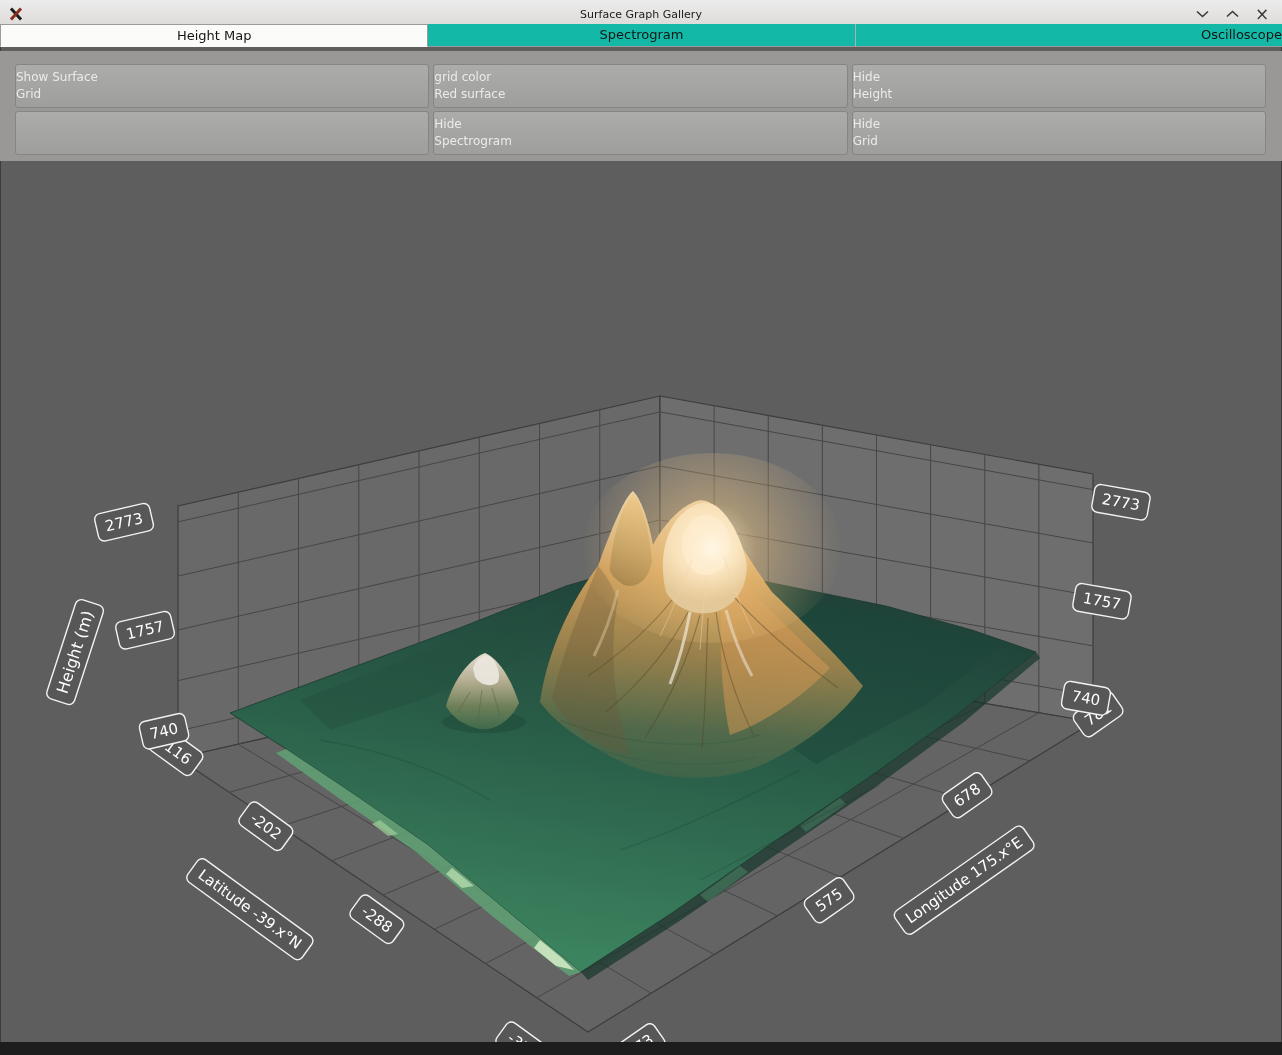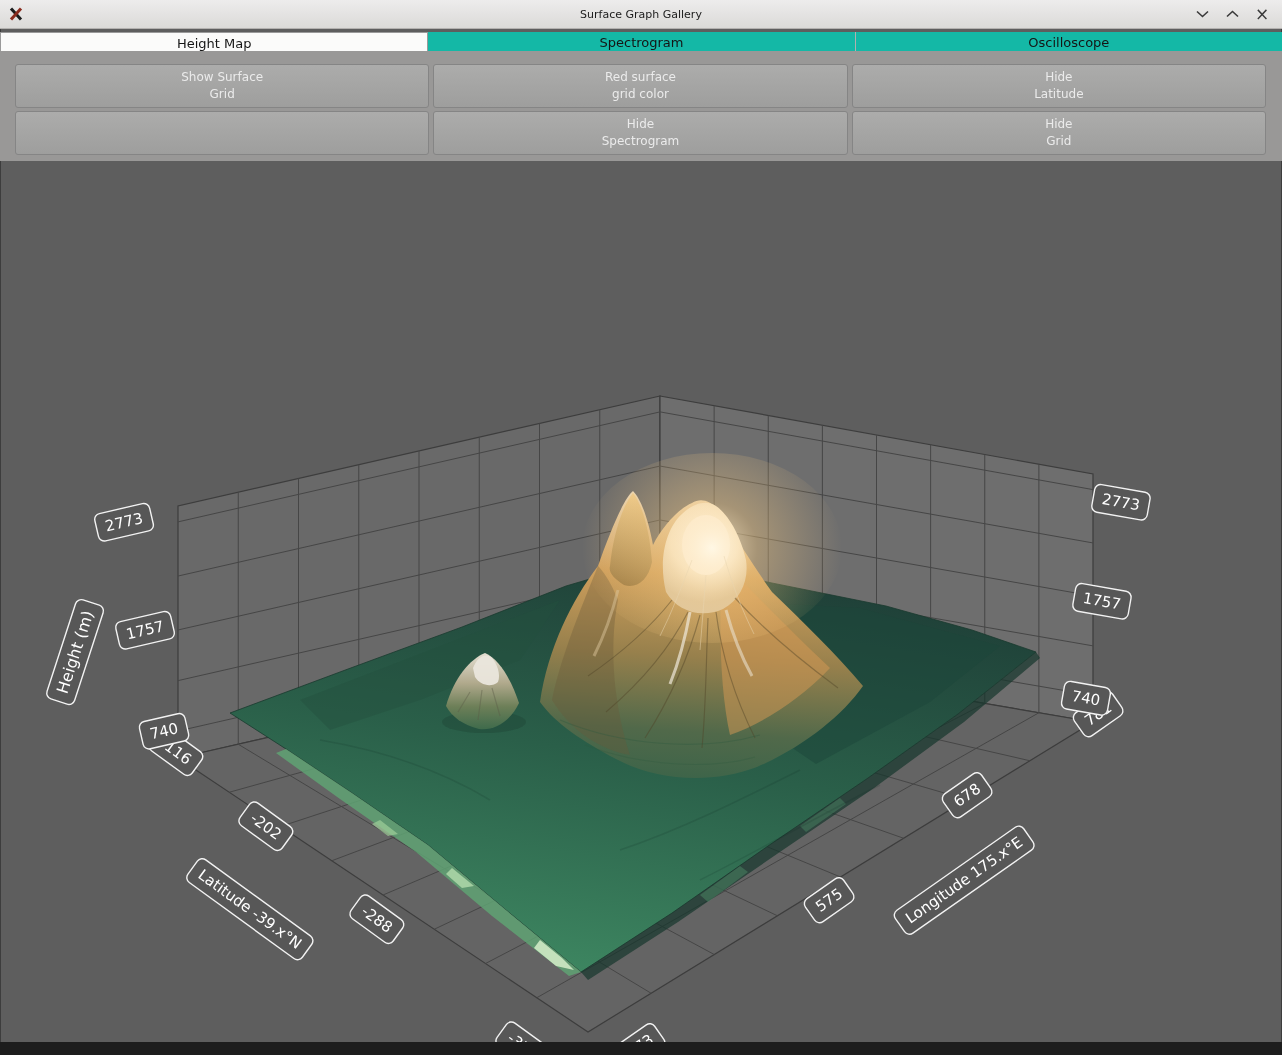--- a/index.html
+++ b/index.html
@@ -19,44 +19,44 @@
   .titlebar .win-title{
     position:absolute;left:0;width:100%;text-align:center;
     font-size:11px;color:#1b1b1b;pointer-events:none;
   }
   .app-icon{margin-left:8px;z-index:1;display:flex;align-items:center;}
   .win-controls{margin-left:auto;z-index:1;display:flex;align-items:center;gap:14px;padding-right:12px;color:#3a3a3a;}
   .win-btn{display:flex;align-items:center;justify-content:center;width:16px;height:16px;cursor:default;}
   .close-glyph{font-size:17px;line-height:16px;color:#3a3a3a;}
   
   .tabbar{
-    position:absolute;top:32px;left:0;right:0;height:23px;z-index:5;
+    position:absolute;top:24px;left:0;right:0;height:23px;z-index:5;
     display:flex;background:#d6d4d2;
   }
   .tab{
     flex:1;text-align:center;font-size:13px;line-height:22px;color:#151515;
     background:#14b8a6;border-bottom:1px solid #9a9a9a;border-right:1px solid #b2b0ae;
     box-sizing:border-box;
   }
-  .tab:last-child{border-right:none;}
+  .tab:last-child{border-right:none;text-align:right;}
   .tab.active{
     background:#fbfbfa;border:1px solid #9a9a9a;border-bottom:1px solid #fbfbfa;
   }
   
   .toolbar{
     position:absolute;top:51px;left:0;right:0;height:110px;z-index:5;
     background:#999897;box-sizing:border-box;
     padding:13px 16px 6px 15px;
     display:grid;grid-template-columns:repeat(3,1fr);grid-template-rows:1fr 1fr;
     gap:3px 4px;
   }
   .btn{
     background:linear-gradient(#acacab,#9e9e9d);
     border:1px solid #858585;border-radius:3px;
-    color:#ebebeb;font-size:12px;line-height:17px;text-align:center;
+    color:#ebebeb;font-size:12px;line-height:17px;text-align:left;
     display:flex;flex-direction:column;justify-content:center;
     cursor:default;
   }
   
   #scene{position:absolute;top:0;left:0;z-index:0;}
   .bottombar{
     position:absolute;left:0;bottom:0;width:100%;height:13px;
     background:#1d1d1d;z-index:6;
   }
 </style>
@@ -330,26 +330,26 @@
     <span>Oscilloscope</span>
   </div>
 </div>
 
 <div class="toolbar">
   <div class="btn">
     <span>Show Surface</span>
     <span>Grid</span>
   </div>
   <div class="btn">
+    <span>grid color</span>
     <span>Red surface</span>
-    <span>grid color</span>
   </div>
   <div class="btn">
     <span>Hide</span>
-    <span>Latitude</span>
+    <span>Height</span>
   </div>
   <div class="btn">
   </div>
   <div class="btn">
     <span>Hide</span>
     <span>Spectrogram</span>
   </div>
   <div class="btn">
     <span>Hide</span>
     <span>Grid</span>

